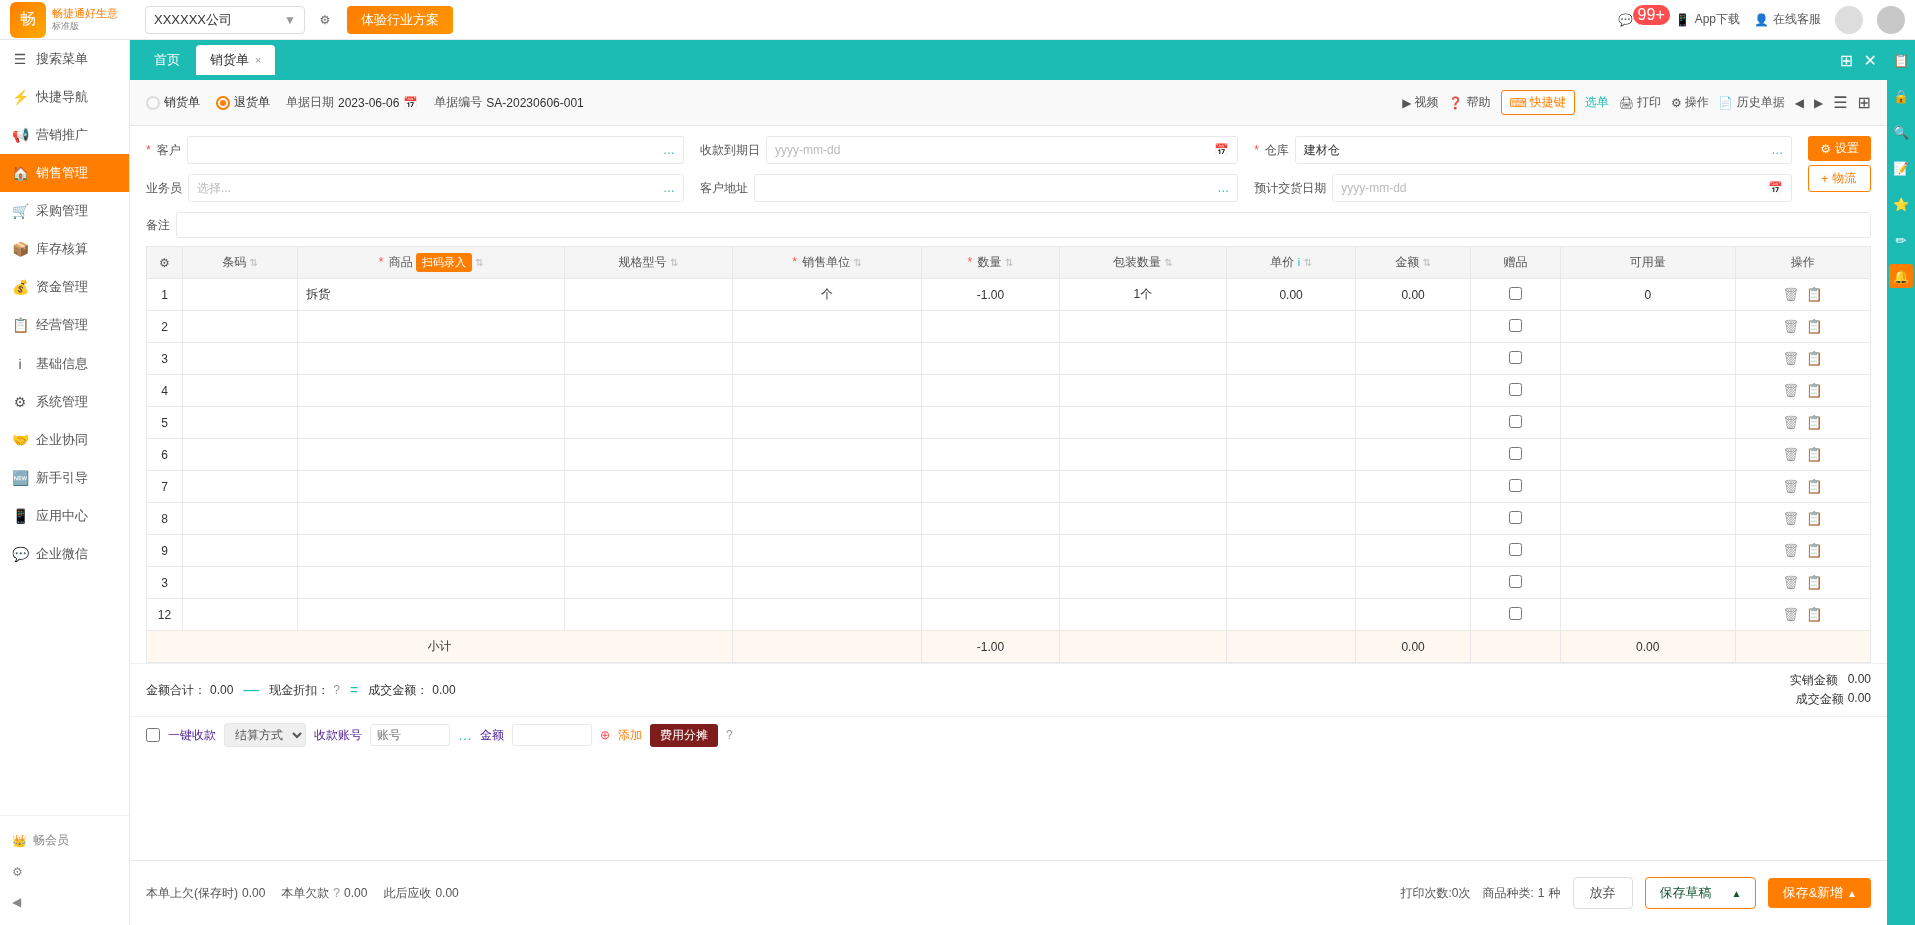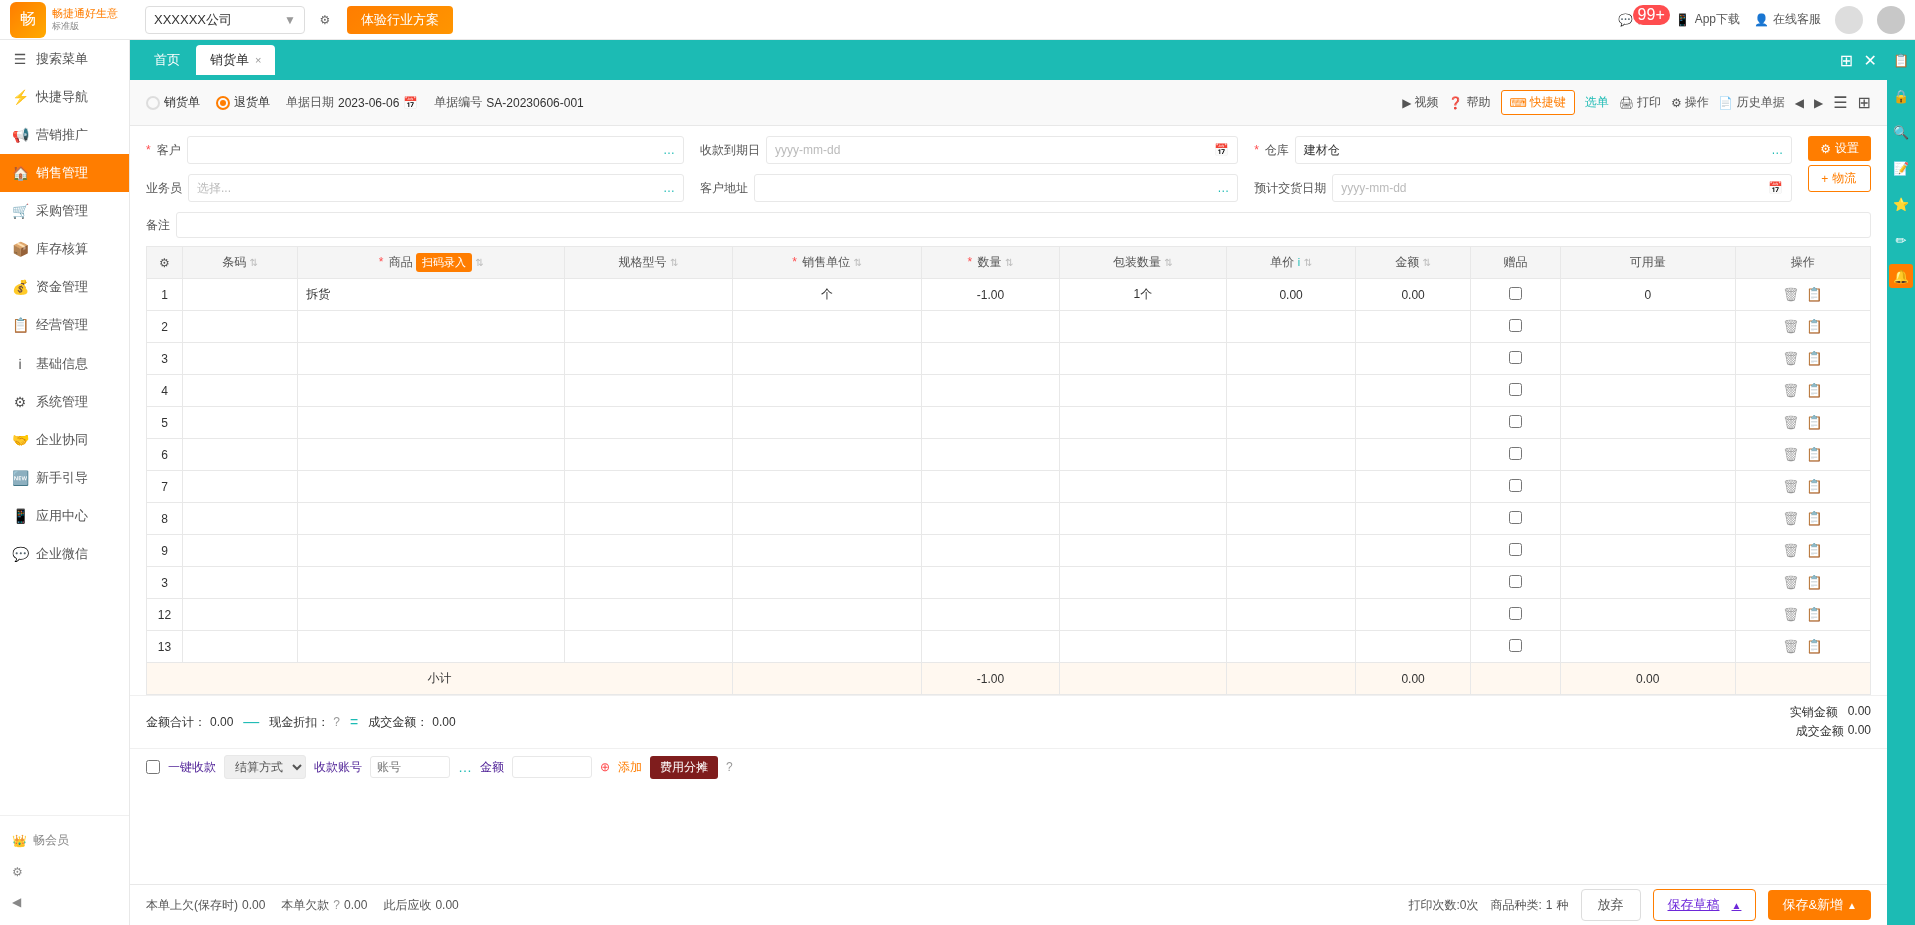--- a/index.html
+++ b/index.html
@@ -95,25 +95,25 @@
     
     .payment-row { padding: 6px 16px; background: #fff; display: flex; align-items: center; gap: 8px; border-top: 1px solid #f0f0f0; }
     .payment-checkbox { width: 14px; height: 14px; cursor: pointer; }
     .payment-label { font-size: 12px; color: #4c1d95; }
     .payment-select { border: 1px solid #e8e8e8; border-radius: 3px; padding: 3px 6px; font-size: 12px; color: #555; }
     .payment-input { border: 1px solid #e8e8e8; border-radius: 3px; padding: 3px 6px; font-size: 12px; width: 80px; }
     .expense-btn { background: #7f1d1d; color: white; border: none; padding: 3px 10px; border-radius: 3px; cursor: pointer; font-size: 12px; }
     .help-icon { color: #999; cursor: pointer; }
 
     
-    .form-footer { padding: 4px 16px; background: #fff; border-top: 1px solid #e8e8e8; display: flex; align-items: center; gap: 16px; }
+    .form-footer { padding: 16px 16px; background: #fff; border-top: 1px solid #e8e8e8; display: flex; align-items: center; gap: 16px; }
     .footer-stat { display: flex; align-items: center; gap: 4px; font-size: 12px; color: #555; }
     .footer-right { margin-left: auto; display: flex; align-items: center; gap: 12px; }
     .btn-discard { background: #fff; border: 1px solid #ddd; color: #555; padding: 6px 16px; border-radius: 4px; cursor: pointer; font-size: 13px; }
-    .btn-save-draft { background: #fff; border: 1px solid #ff7d00; color: #6d28d9; padding: 6px 14px; border-radius: 4px; cursor: pointer; font-size: 13px; display: flex; align-items: center; gap: 12px; text-decoration: underline; }
+    .btn-save-draft { background: #fff; border: 1px solid #ff7d00; color: #14532d; padding: 6px 14px; border-radius: 4px; cursor: pointer; font-size: 13px; display: flex; align-items: center; gap: 20px; }
     .btn-save-new { background: #ff7d00; color: white; border: none; padding: 6px 14px; border-radius: 4px; cursor: pointer; font-size: 13px; display: flex; align-items: center; gap: 4px; }
     .btn-arrow { font-size: 10px; }
 
     
     .right-panel { width: 28px; background: #1cbbb4; display: flex; flex-direction: column; align-items: center; padding: 8px 0; gap: 12px; flex-shrink: 0; }
     .right-panel-btn { width: 24px; height: 24px; display: flex; align-items: center; justify-content: center; color: white; cursor: pointer; font-size: 13px; }
 
     .info-icon { color: #1cbbb4; font-size: 11px; }
     .required-star { color: #ff4d4f; margin-right: 2px; }
 
@@ -609,37 +609,20 @@
       <td></td>
       <td></td>
       <td></td>
       <td><input type="checkbox" style=""></td>
       <td></td>
       <td>
         <button class="icon-btn">🗑</button>
         <button class="icon-btn">📋</button>
       </td>
     </tr>
-              <tr>
-      <td>13</td>
-      <td></td>
-      <td style="text-align:left; padding-left:8px;"></td>
-      <td></td>
-      <td></td>
-      <td class=""></td>
-      <td></td>
-      <td></td>
-      <td></td>
-      <td><input type="checkbox" style=""></td>
-      <td></td>
-      <td>
-        <button class="icon-btn">🗑</button>
-        <button class="icon-btn">📋</button>
-      </td>
-    </tr>
             </tbody>
           <tfoot>
             <tr class="subtotal-row">
               <td colspan="4">小计</td>
               <td></td>
               <td class="qty-negative">-1.00</td>
               <td></td>
               <td></td>
               <td>0.00</td>
               <td></td>

